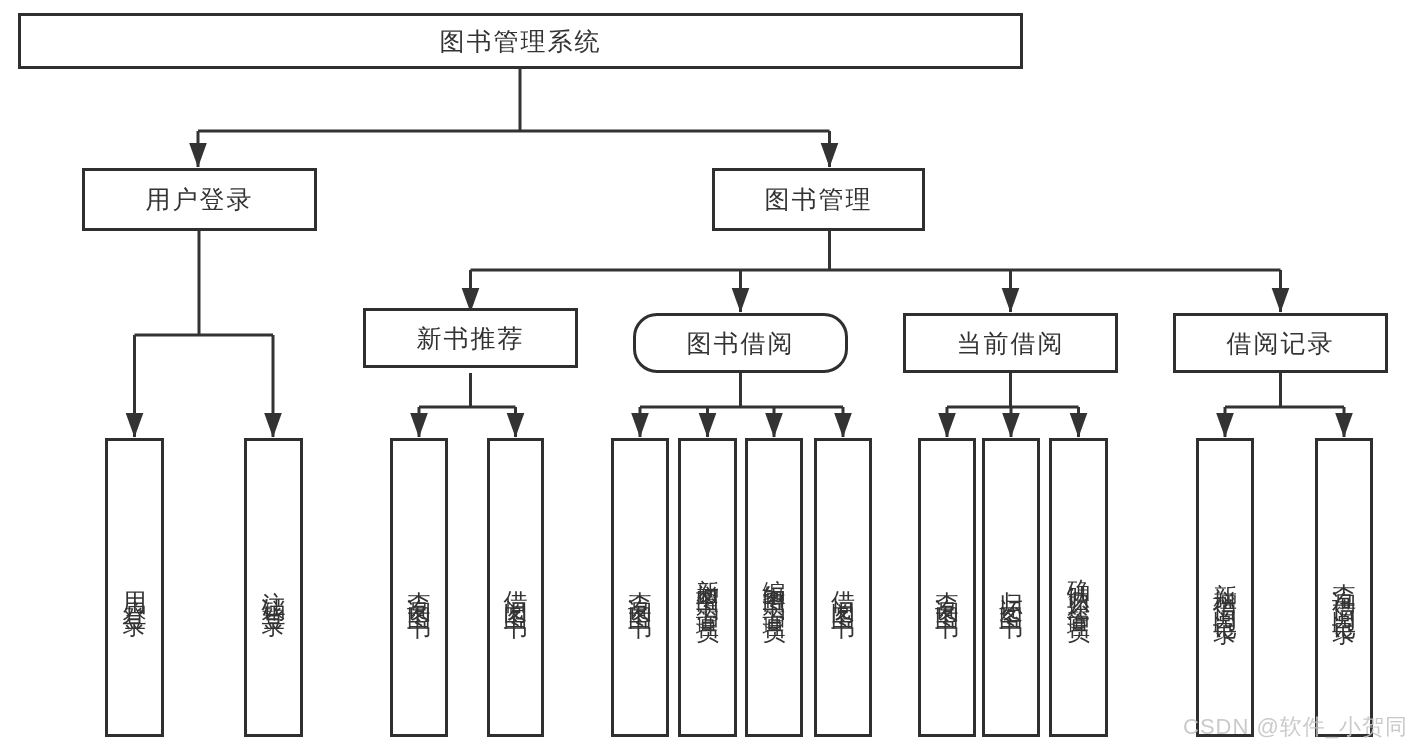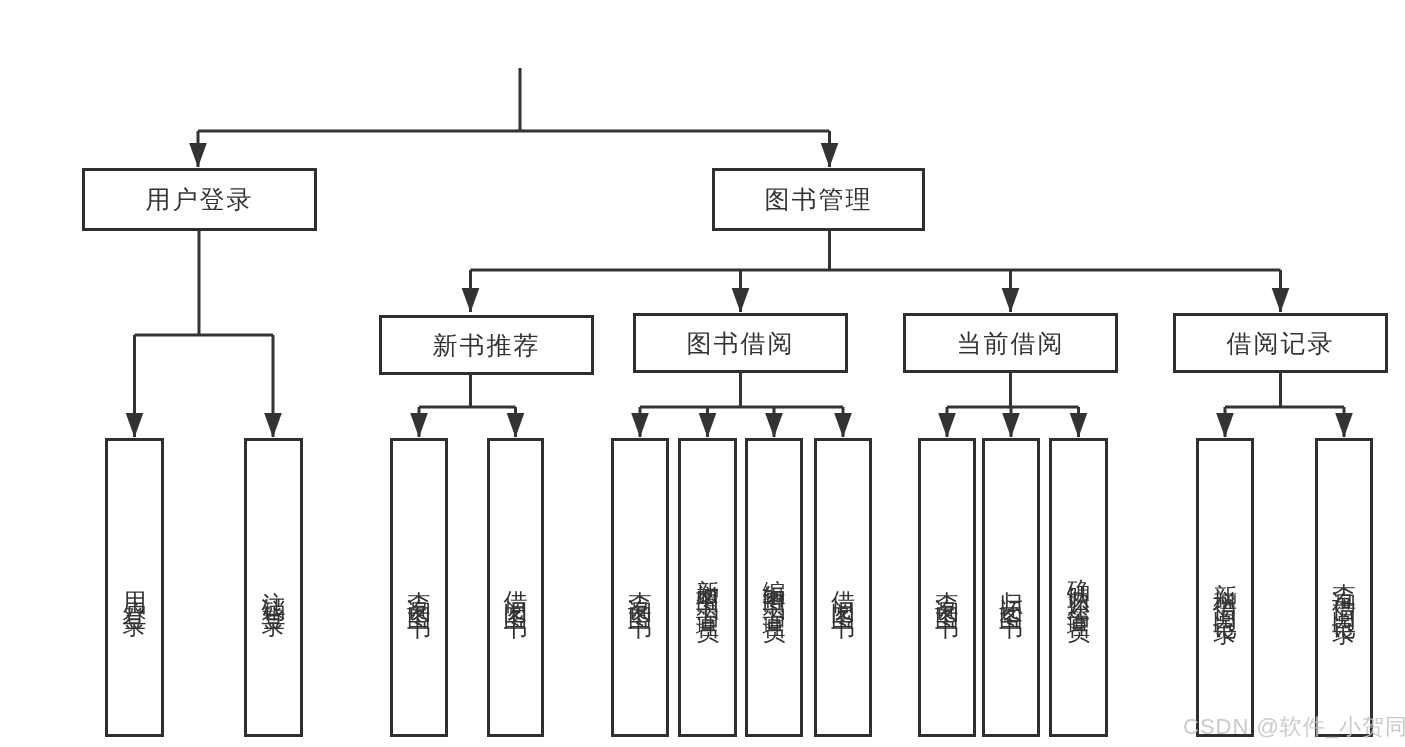--- a/index.html
+++ b/index.html
@@ -106,26 +106,27 @@
       <path d="M1078.5 407 V437" marker-end="url(#arrow)"></path>
     </g>
     <g stroke="#333333" stroke-width="3" fill="none">
       <path d="M1280.5 373 V407"></path>
       <path d="M1225 407 H1344"></path>
       <path d="M1225 407 V437" marker-end="url(#arrow)"></path>
       <path d="M1344 407 V437" marker-end="url(#arrow)"></path>
     </g>
   </svg>
 
+  <div class="node h" style="left:18px; top:13px; width:1005px; height:56px;">图书管理系统</div>
 
   <div class="node h" style="left:82px; top:168px; width:235px; height:63px;">用户登录</div>
   <div class="node h" style="left:712px; top:168px; width:213px; height:63px;">图书管理</div>
 
-  <div class="node h" style="left:363px; top:315px; width:215px; height:60px;margin-left:16px;">新书推荐</div>
-  <div class="node h" style="left:633px; top:313px; width:215px; height:60px;">图书借阅</div>
+  <div class="node h" style="left:363px; top:308px; width:215px; height:60px;">新书推荐</div>
+  <div class="node h" style="left:633px; top:313px; width:215px; height:60px;border-radius:24px;">图书借阅</div>
   <div class="node h" style="left:903px; top:313px; width:215px; height:60px;">当前借阅</div>
   <div class="node h" style="left:1173px; top:313px; width:215px; height:60px;">借阅记录</div>
 
   <div class="node v" style="left:105px; top:438px; width:59px; height:299px;">用户登录</div>
   <div class="node v" style="left:244px; top:438px; width:59px; height:299px;">注销登录</div>
 
   <div class="node v" style="left:390px; top:438px; width:58px; height:299px;">查询图书</div>
   <div class="node v" style="left:487px; top:438px; width:57px; height:299px;">借阅图书</div>
 
   <div class="node v" style="left:611px; top:438px; width:58px; height:299px;">查询图书</div>

